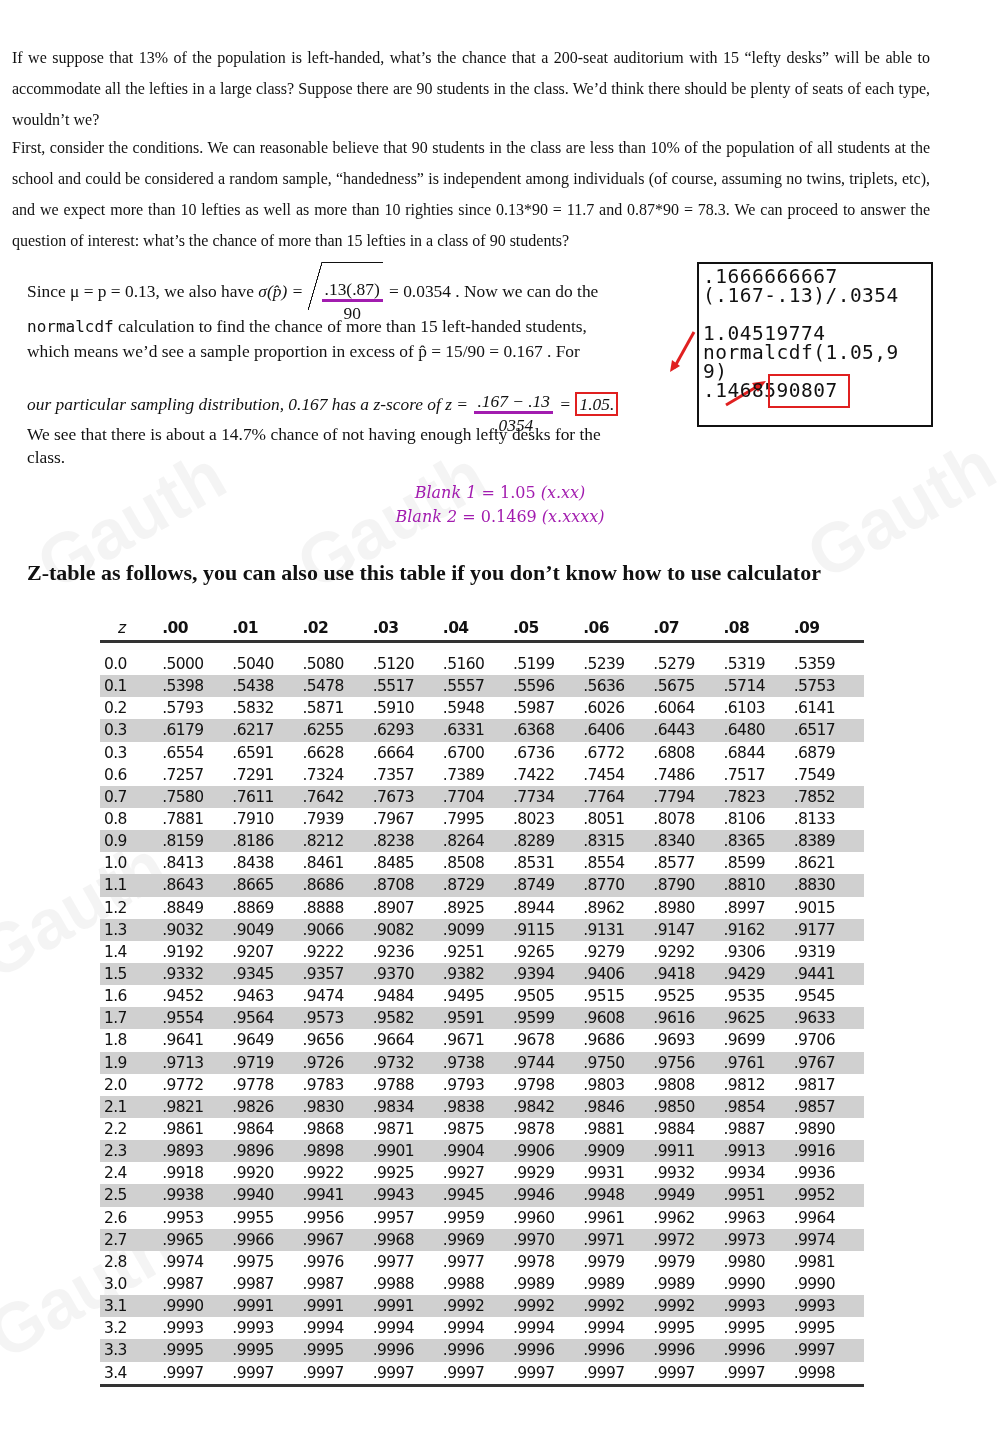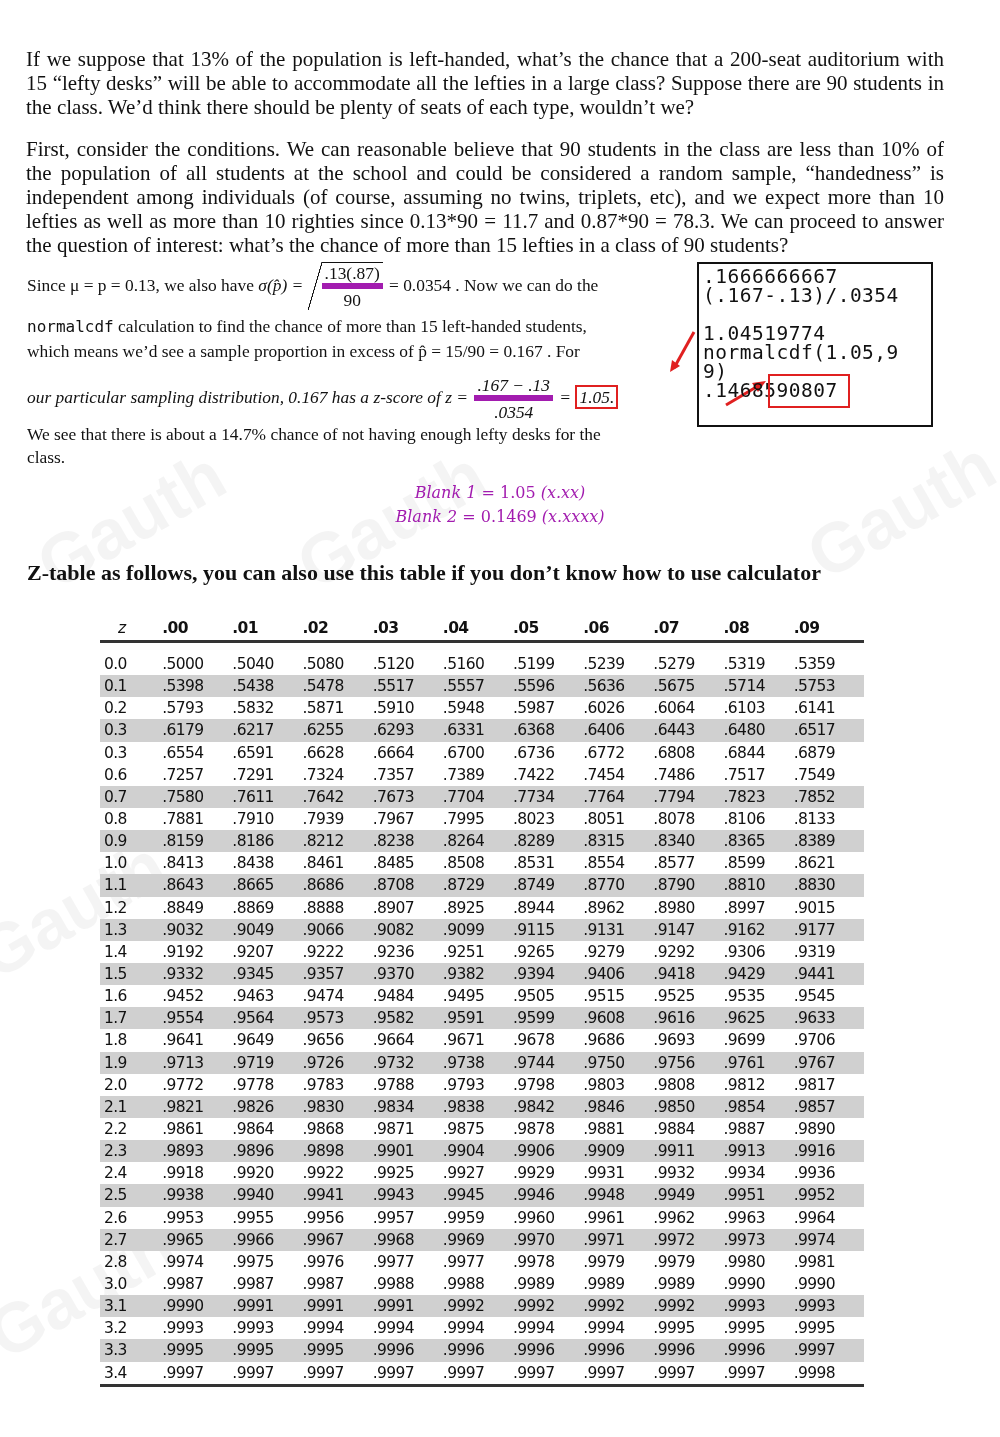--- a/index.html
+++ b/index.html
@@ -1,25 +1,25 @@
 <!DOCTYPE html>
 <html><head>
 <meta charset="utf-8">
 <style>
   html, body { margin: 0; padding: 0; background: #ffffff; }
   body { width: 1000px; height: 1437px; position: relative; overflow: hidden;
          font-family: "Liberation Serif", serif; color: #111; }
-  .para { position: absolute; left: 26px; width: 918px; font-size: 21px; line-height: 24px; text-align: justify; }
+  .para { position: absolute; left: 12px; width: 918px; font-size: 16px; line-height: 31px; text-align: justify; }
   .p1 { top: 26px; }
   .p2 { top: 116px; }
   .line { position: absolute; left: 27px; font-size: 17.4px; white-space: nowrap; }
   .mono { font-family: "DejaVu Sans Mono", monospace; font-size: 16px; }
   .sym { font-style: italic; }
   .frac { display: inline-block; vertical-align: middle; text-align: center; margin: 0 2px; }
-  .frac .num { display: block; border-bottom: 6px solid #a21caf; padding: 0 3px; line-height: 20px; }
+  .frac .num { display: block; border-bottom: 3px solid #a21caf; padding: 0 3px; line-height: 20px; margin-top: 16px; }
   .frac .den { display: block; line-height: 22px; }
   .sqrt { display: inline-block; vertical-align: middle; position: relative; padding-left: 14px; }
   .sqrt:before { content: ""; position: absolute; left: 0; top: 0; width: 14px; height: 48px;
      background: linear-gradient(to bottom right, transparent 48%, #111 49%, #111 52%, transparent 53%); }
   .sqrt .frac { border-top: 1px solid #111; margin-left: 0; }
   .redbox { border: 2px solid #e02020; padding: 0 2px; }
   
   .calc { position: absolute; left: 697px; top: 262px; width: 236px; height: 165px; border: 2px solid #111;
           box-sizing: border-box; font-family: "DejaVu Sans Mono", monospace; font-size: 19.5px; line-height: 19px;
           letter-spacing: 0.5px; padding: 3px 4px; }

